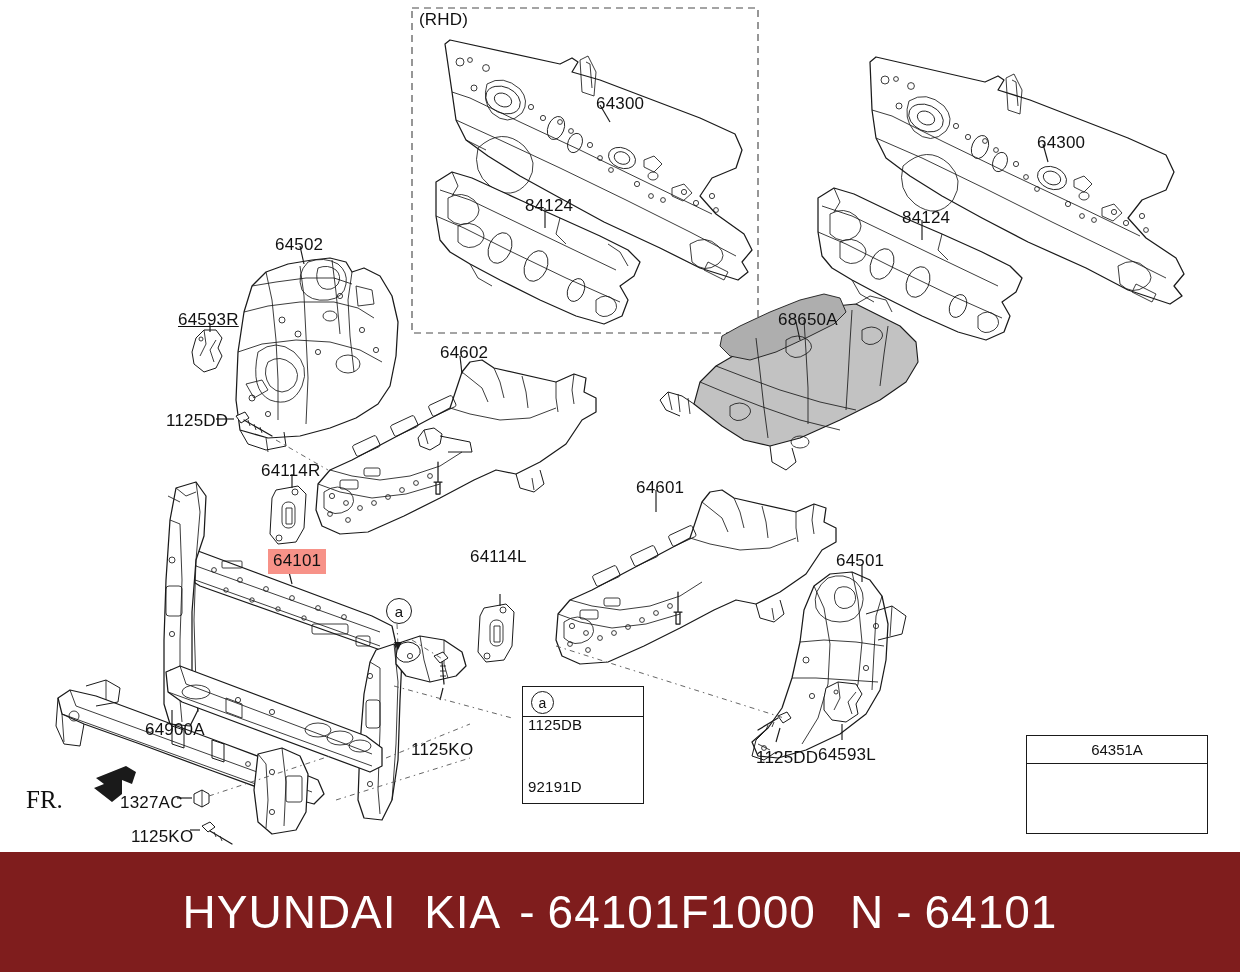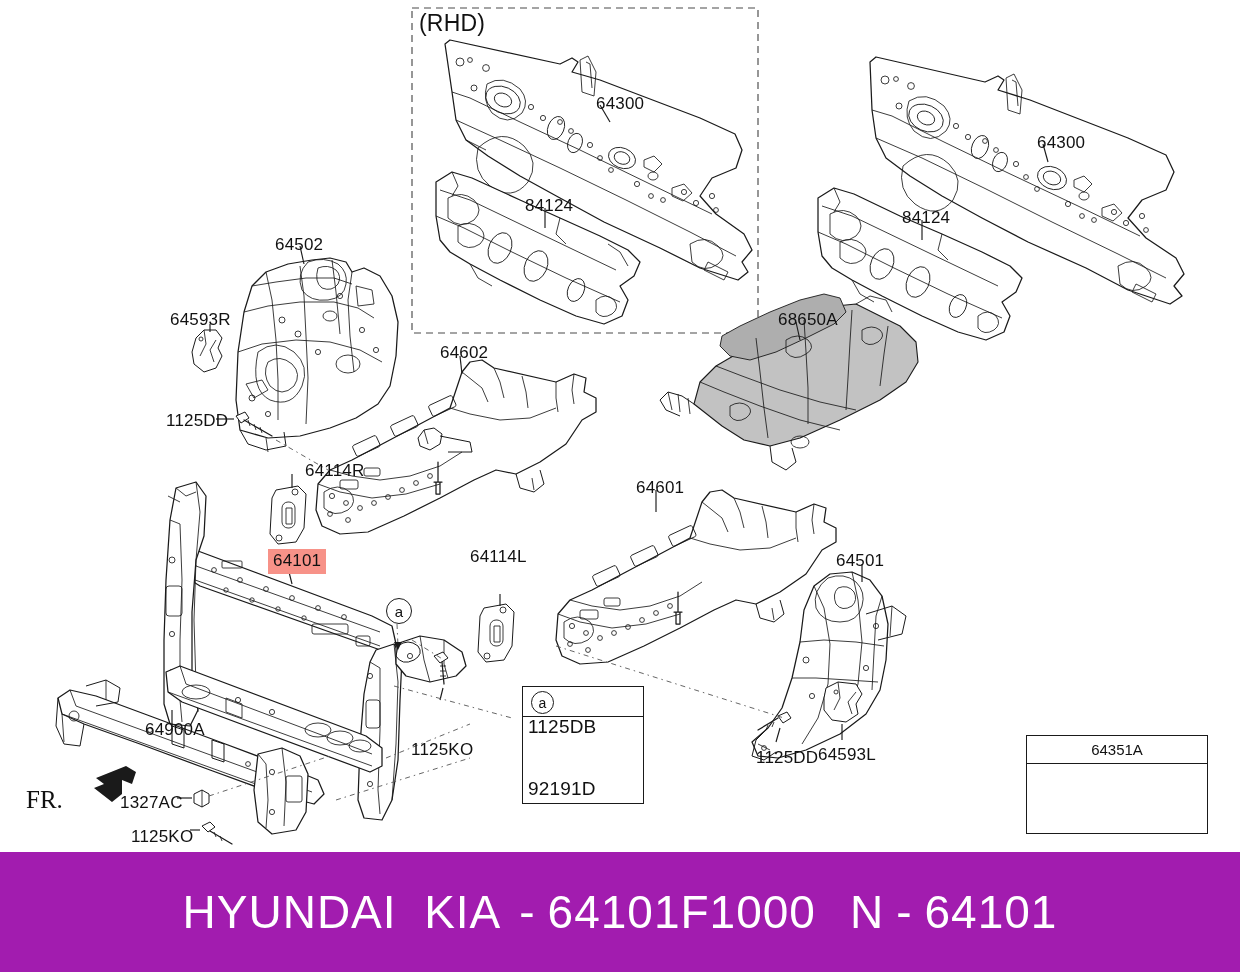--- a/index.html
+++ b/index.html
@@ -19,27 +19,27 @@
     font-size:17px;
     color:#111;
     white-space:nowrap;
     letter-spacing:.2px;
   }
   .lbl.hl{
     background:#F79288;
     padding:2px 5px 3px 5px;
     color:#111;
   }
-  .lbl.small{font-size:19px;}
-  .lbl.rhd{font-size:23px;}
+  .lbl.small{font-size:15px;}
+  .lbl.rhd{font-size:17px;}
   .lbl.fr{font-size:25px;font-weight:400;letter-spacing:0px;}
 
   .footer{
     position:absolute;left:0;top:852px;width:1240px;height:120px;
-    background:#a21caf;
+    background:#7f1d1d;
   }
   .footer-text{
     position:absolute;left:0;top:0;width:1240px;height:120px;
     display:flex;align-items:center;justify-content:center;
     color:#ffffff;
     font-size:46px;
     font-family:"Liberation Sans", sans-serif;
     letter-spacing:1px;
     white-space:pre;
   }
@@ -593,24 +593,24 @@
 
   <div class="lbl rhd" style="left:419px;top:10px;">(RHD)</div>
 
   <div class="lbl" style="left:596px;top:94px;">64300</div>
   <div class="lbl" style="left:525px;top:196px;">84124</div>
   <div class="lbl" style="left:1037px;top:133px;">64300</div>
   <div class="lbl" style="left:902px;top:208px;">84124</div>
   <div class="lbl" style="left:778px;top:310px;">68650A</div>
 
   <div class="lbl" style="left:275px;top:235px;">64502</div>
-  <div class="lbl" style="left:170px;top:310px;">64593R</div>
+  <div class="lbl" style="left:178px;top:310px;text-decoration:underline;">64593R</div>
   <div class="lbl" style="left:166px;top:411px;">1125DD</div>
   <div class="lbl" style="left:440px;top:343px;">64602</div>
-  <div class="lbl" style="left:261px;top:461px;margin-left:44px;">64114R</div>
+  <div class="lbl" style="left:261px;top:461px;">64114R</div>
 
   <div class="lbl hl" style="left:268px;top:549px;">64101</div>
 
   <div class="lbl" style="left:470px;top:547px;">64114L</div>
   <div class="lbl" style="left:145px;top:720px;">64900A</div>
   <div class="lbl" style="left:411px;top:740px;">1125KO</div>
   <div class="lbl" style="left:120px;top:793px;">1327AC</div>
   <div class="lbl" style="left:131px;top:827px;">1125KO</div>
 
   <div class="lbl" style="left:636px;top:478px;">64601</div>

